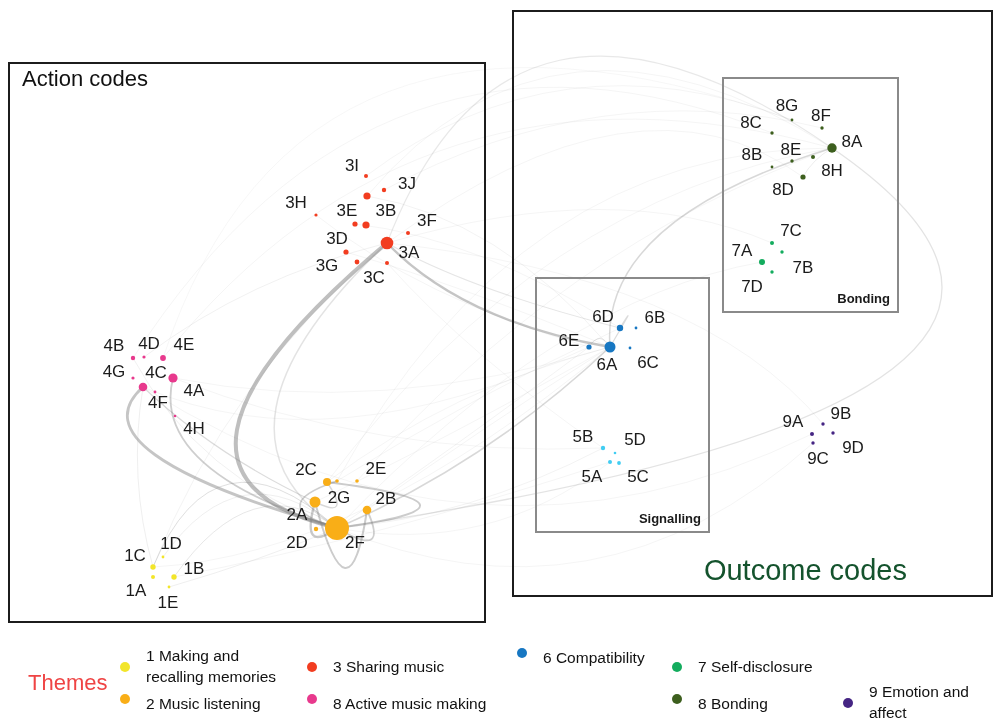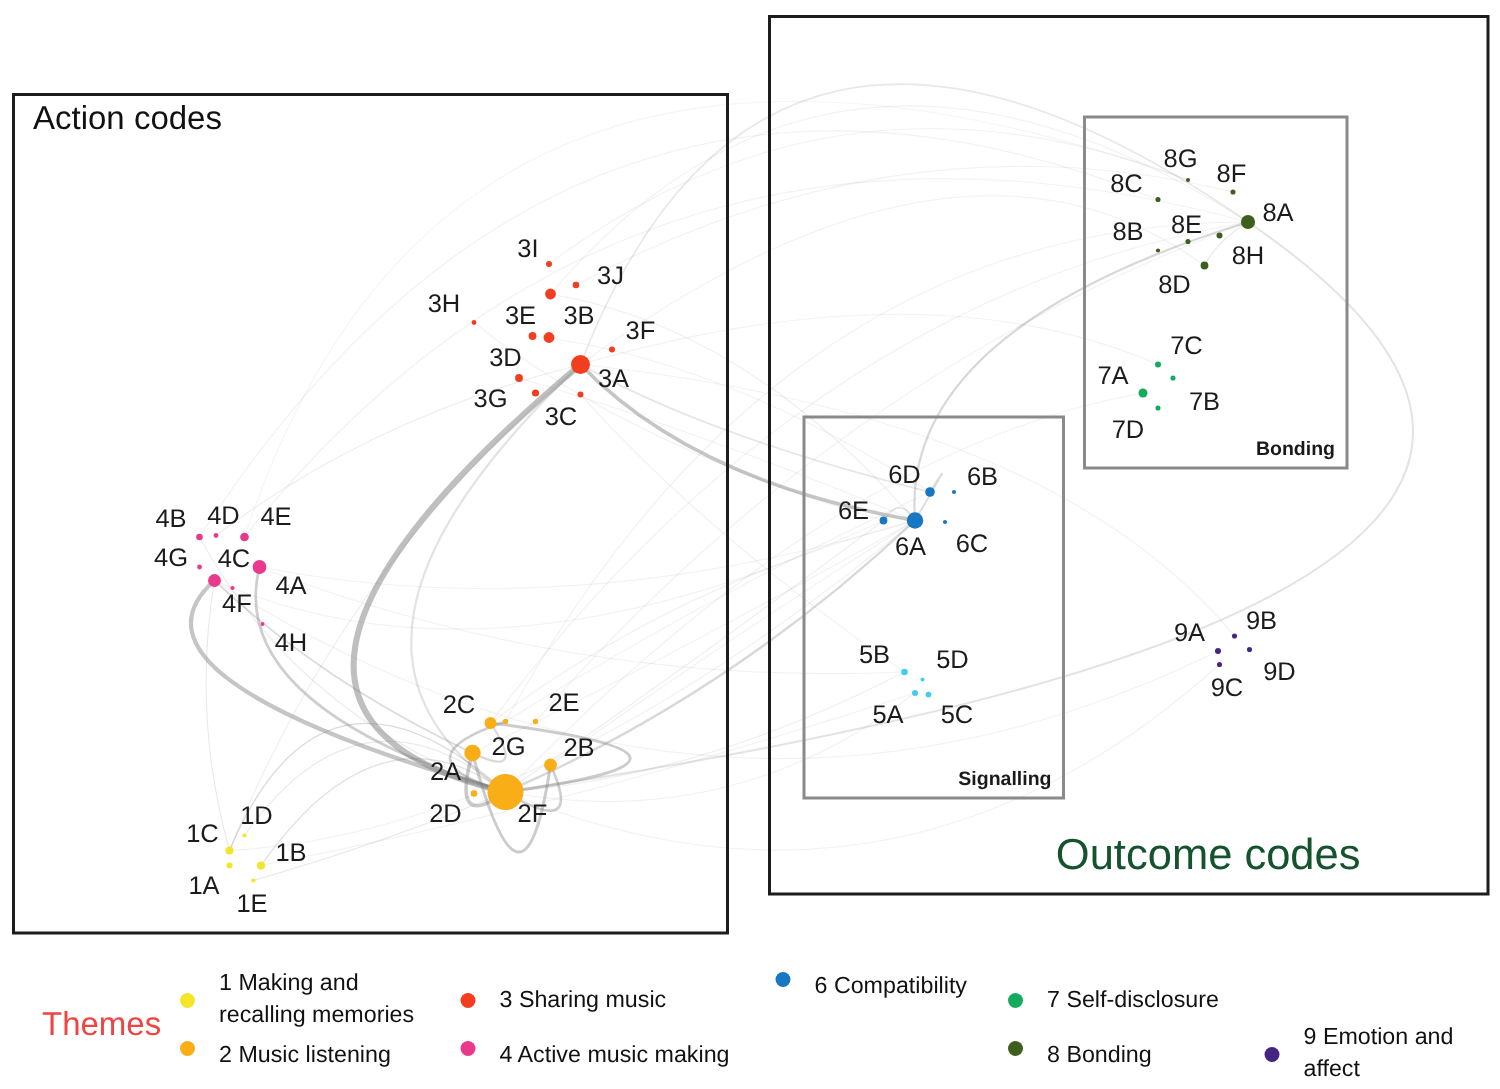--- a/index.html
+++ b/index.html
@@ -234,21 +234,21 @@
             <span class="legend-label">2 Music listening</span>
           </div>
         </div>
         <div class="legend-col" style="left: 307px; width: 196px;">
           <div class="legend-slot1">
             <span class="legend-dot" style="background: rgb(242, 61, 32);"></span>
             <span class="legend-label">3 Sharing music</span>
           </div>
           <div class="legend-slot2">
             <span class="legend-dot" style="background: rgb(232, 57, 141);"></span>
-            <span class="legend-label">4 Active music making</span>
+            <span class="legend-label">8 Active music making</span>
           </div>
         </div>
         <div class="legend-col" style="left: 517px; width: 150px;">
           <div class="legend-slot2">
             <span class="legend-dot" style="background: rgb(23, 119, 194);"></span>
             <span class="legend-label">6 Compatibility</span>
           </div>
         </div>
         <div class="legend-col" style="left: 672px; width: 165px;">
           <div class="legend-slot1">

